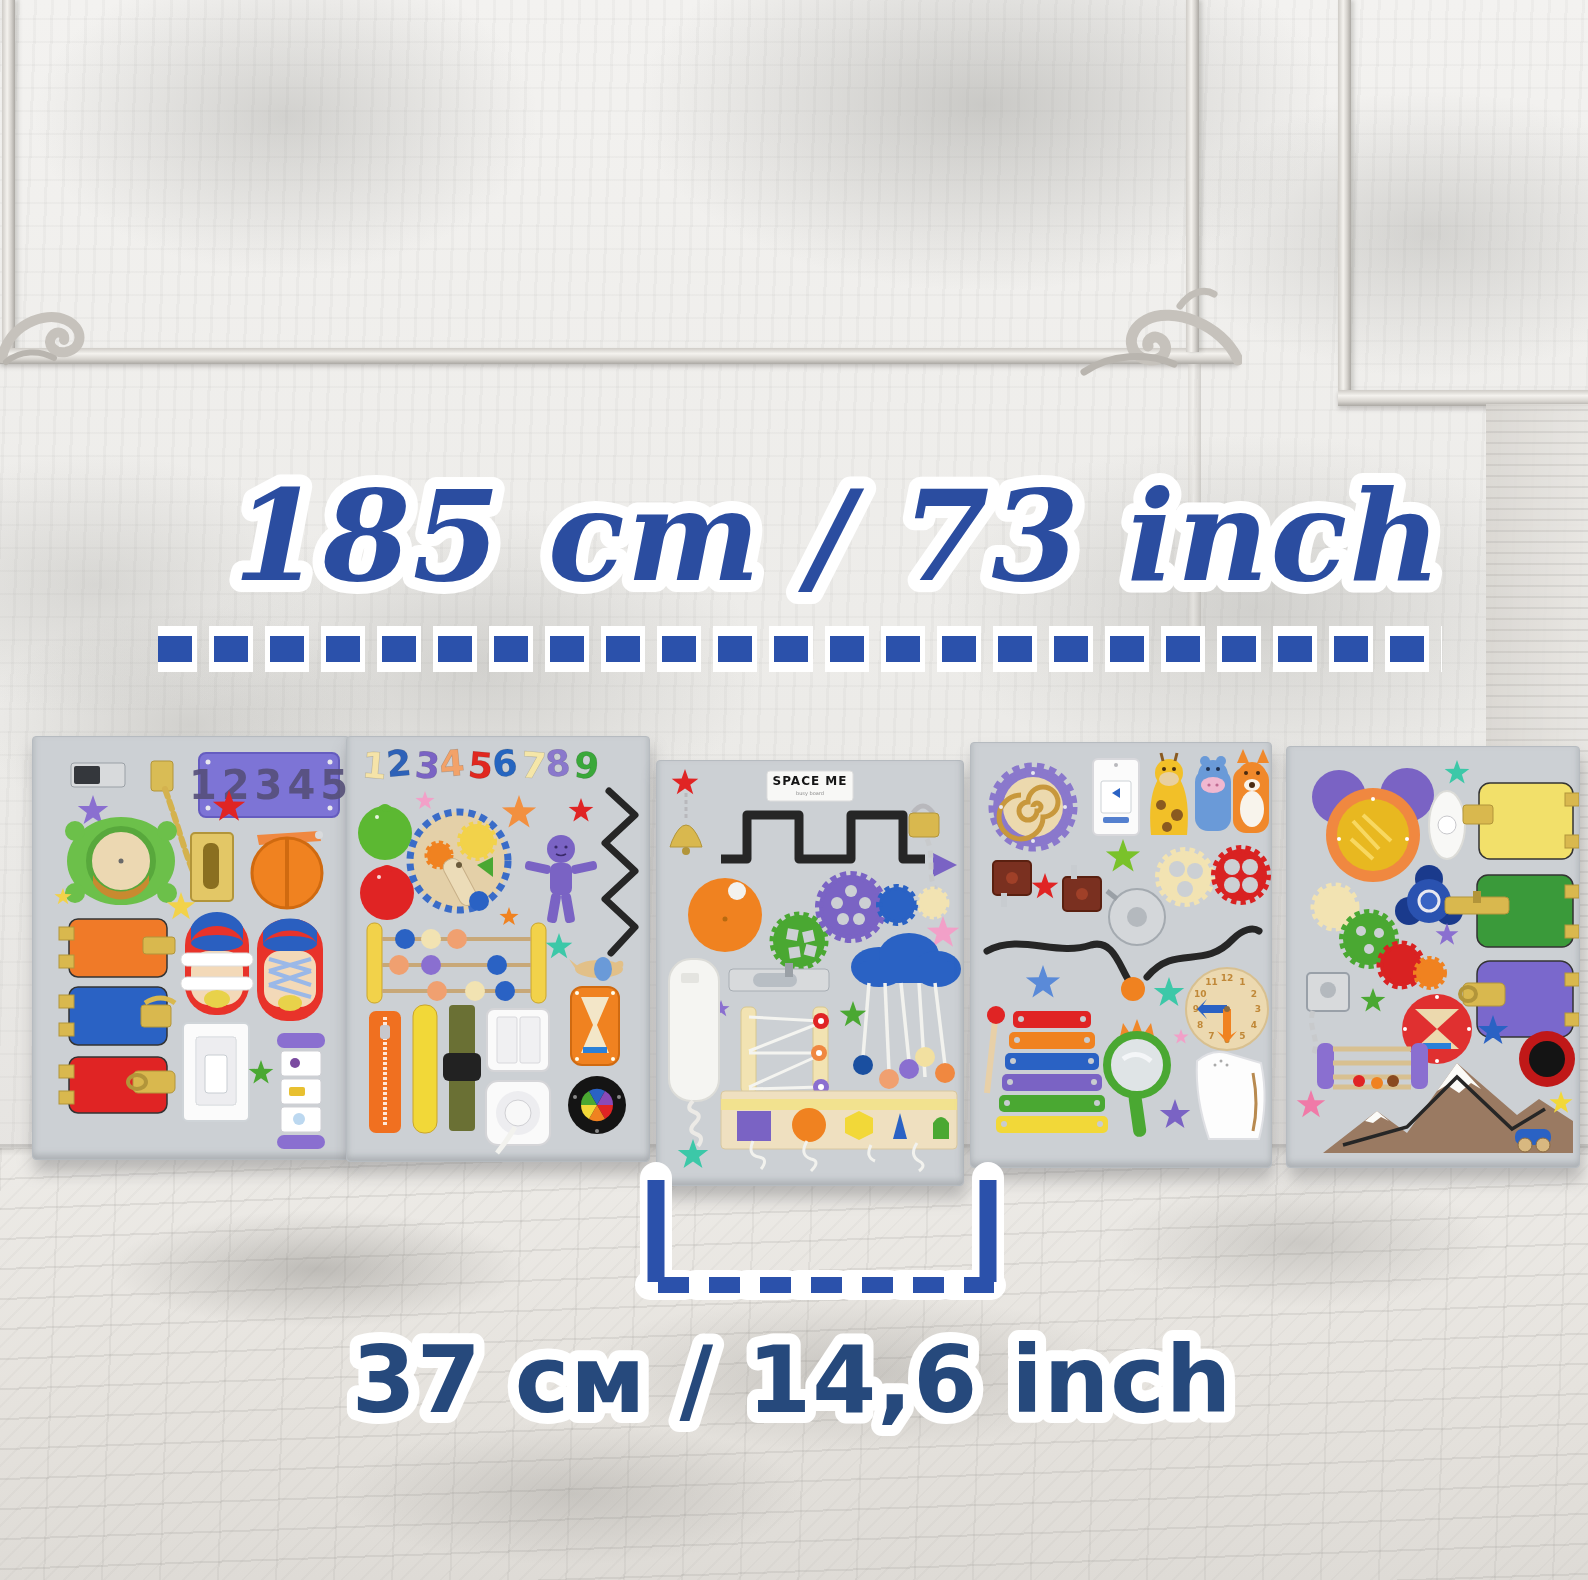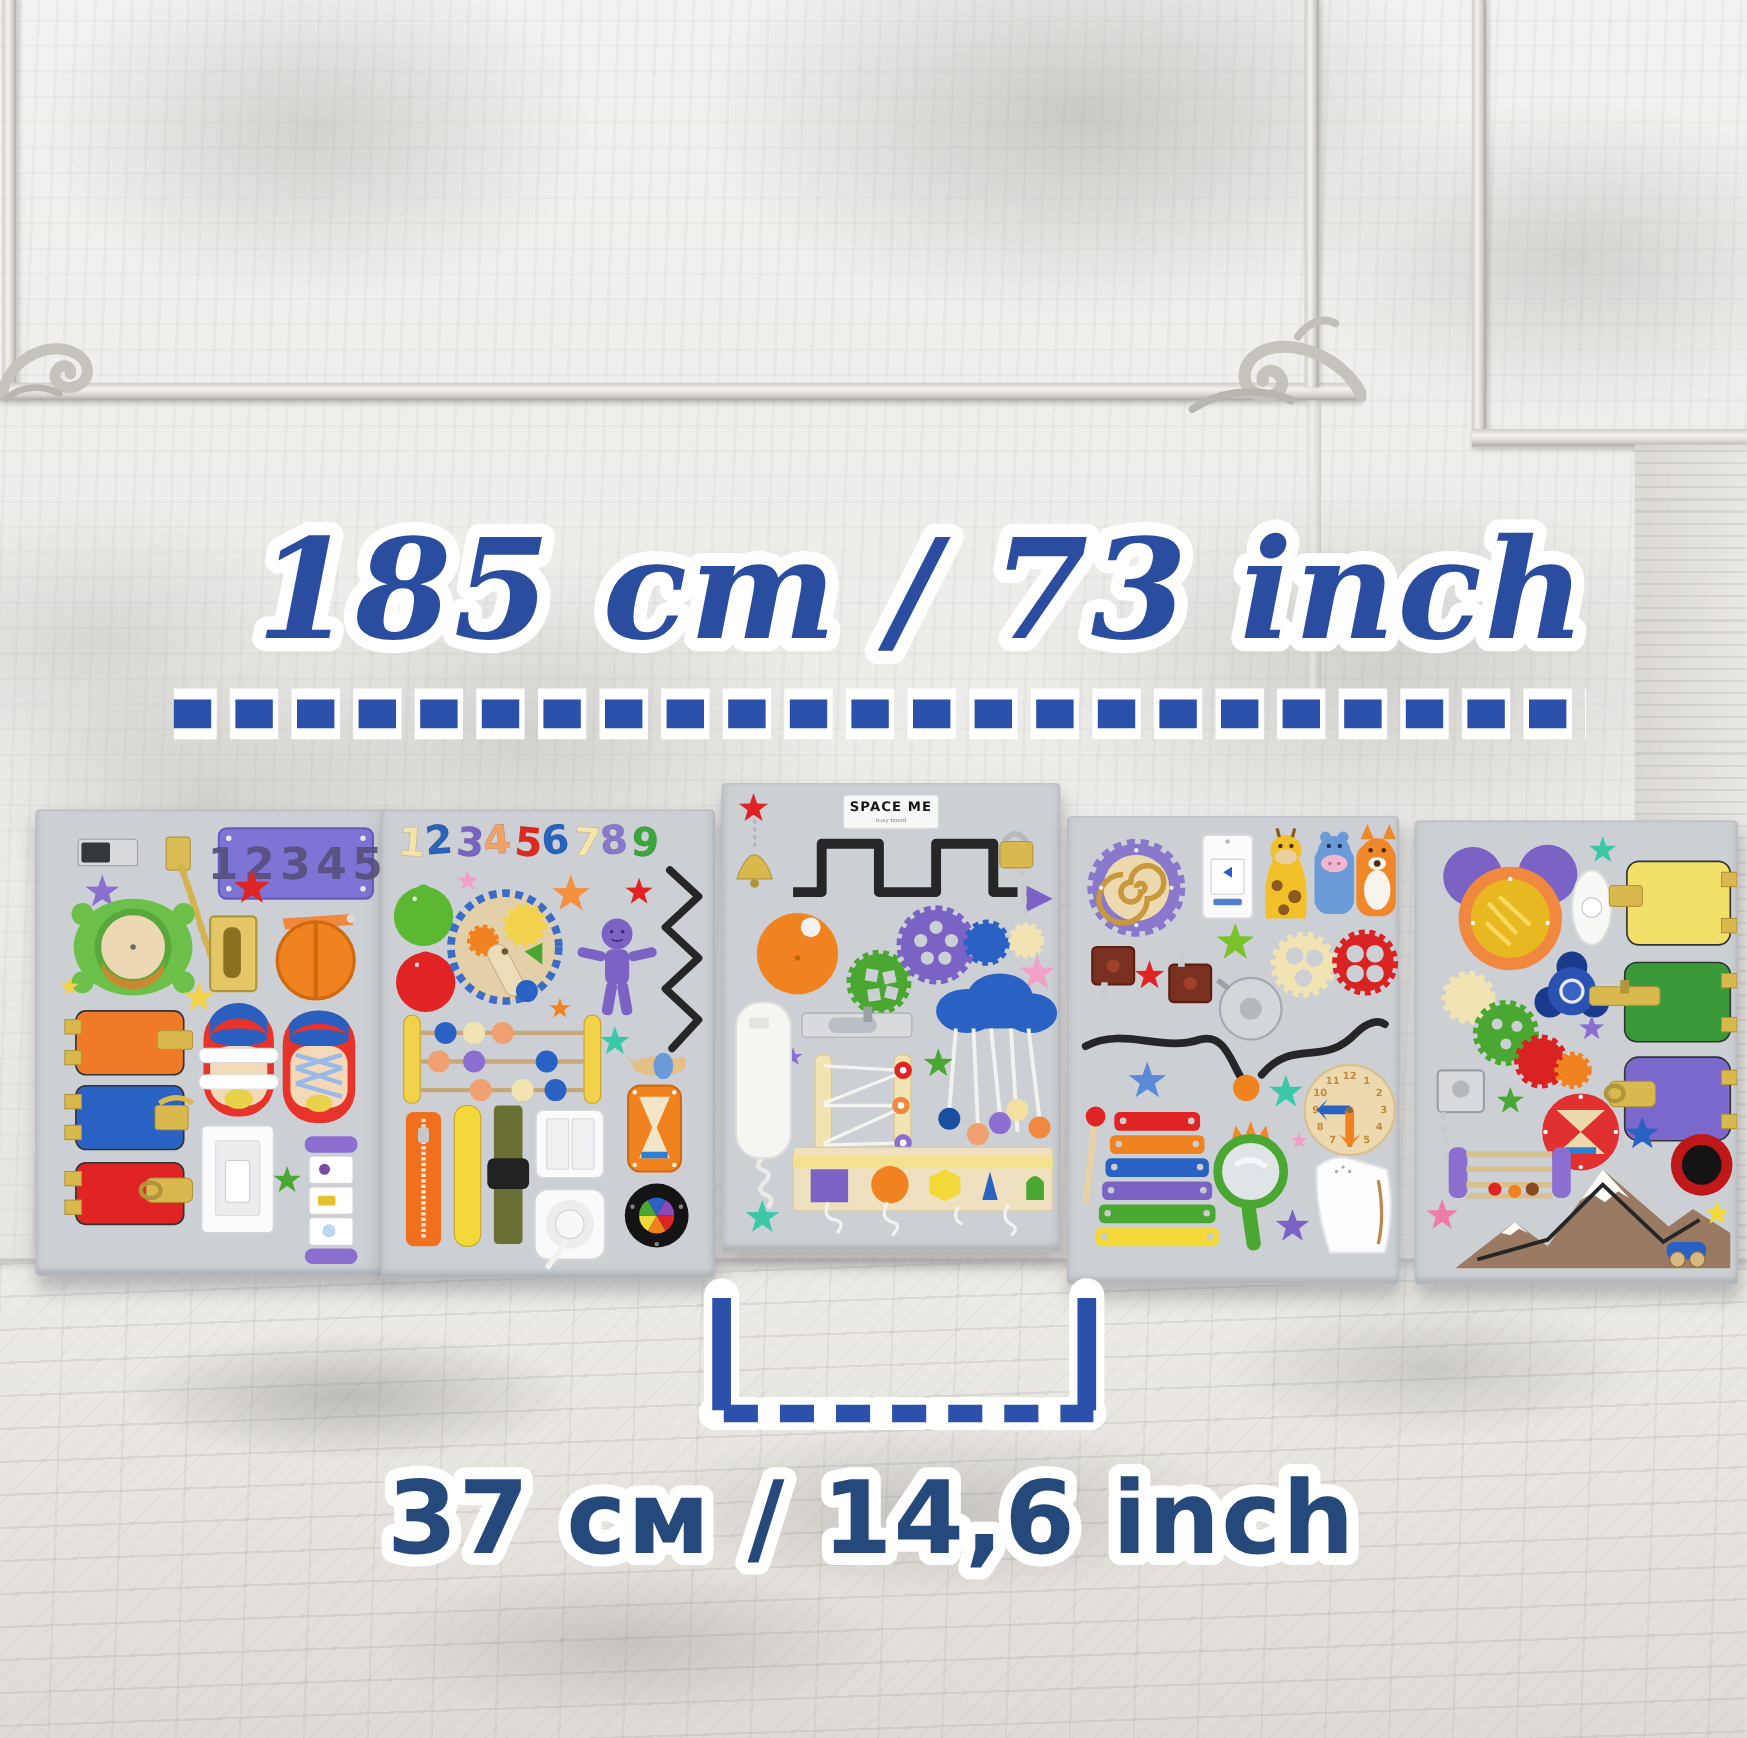--- a/index.html
+++ b/index.html
@@ -310,21 +310,21 @@
         <path d="M250 368 L242 354 A16 16 0 0 1 258 354 Z" fill="#2a62c4"></path>
         <path d="M250 368 L258 354 A16 16 0 0 1 266 368 Z" fill="#8a4ab8"></path>
       </g>
       <circle cx="228" cy="360" r="2" fill="#888"></circle>
           <circle cx="272" cy="360" r="2" fill="#888"></circle>
           <circle cx="250" cy="394" r="2" fill="#888"></circle>
     </g>
   </svg>
   </div>
 
-  <div class="board" style="left:656px;top:712px;width:306px;height:424px;">
+  <div class="board" style="left:656px;top:760px;width:306px;height:424px;">
   <svg viewBox="0 0 306 424">
     <use href="#star" transform="translate(28 22) scale(1.4)" fill="#e02424"></use>
     <g>
       <line x1="29" y1="32" x2="29" y2="58" stroke="#b8b8bc" stroke-width="3" stroke-dasharray="4 3"></line>
       <path d="M15 80 Q29 48 43 80 L45 86 L13 86 Z" fill="#d9b84e" stroke="#b2953a"></path>
       <circle cx="29" cy="90" r="4" fill="#b2953a"></circle>
     </g>
     <g>
       <rect x="110" y="10" width="86" height="30" rx="3" fill="#f8f8f6" stroke="#ddd"></rect>
       <text class="brandtxt" x="153" y="24">SPACE ME</text>

